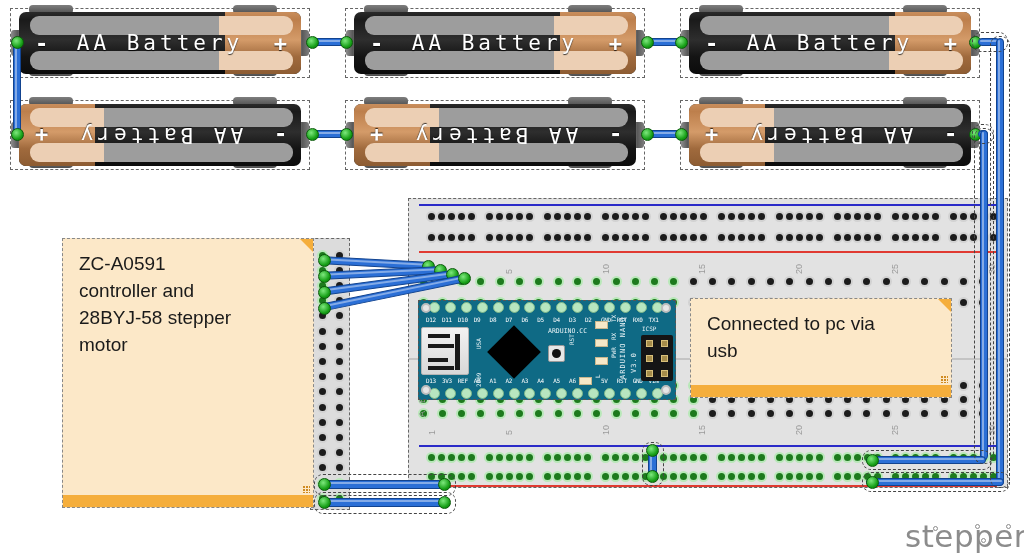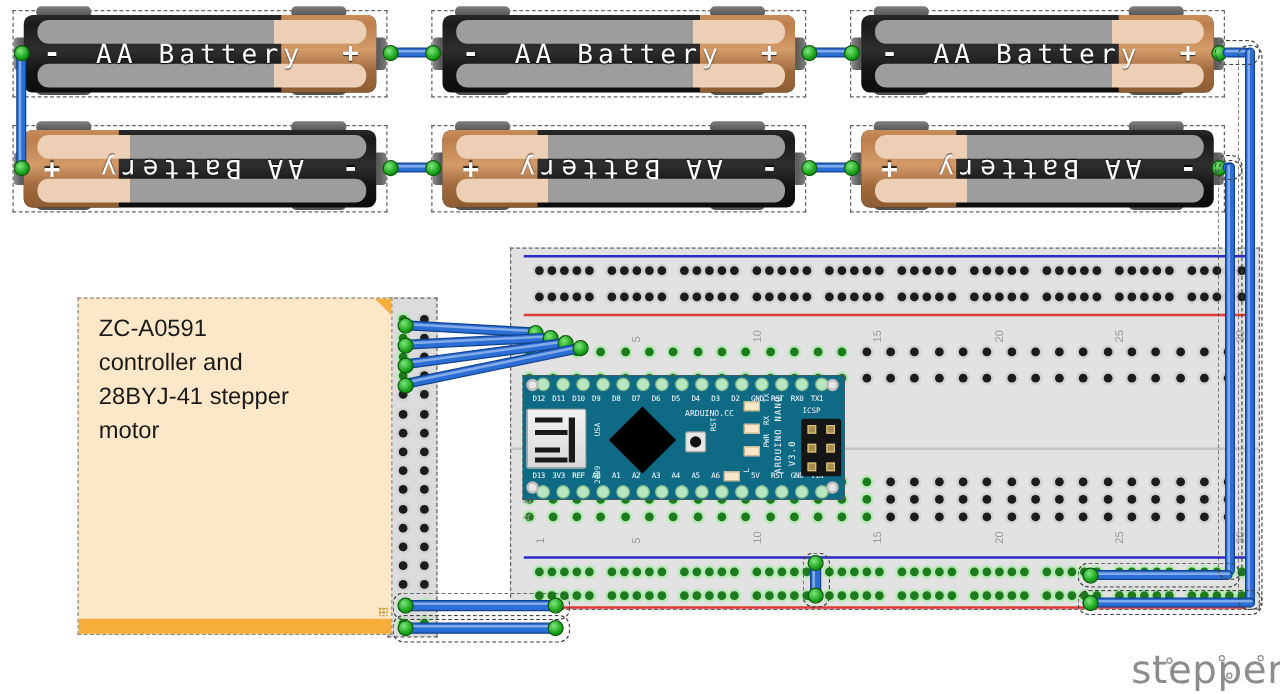--- a/index.html
+++ b/index.html
@@ -964,25 +964,32 @@
       <div class="wire-hl" style="left: 314px; top: 492px; width: 142px; height: 22px;"></div>
       <div class="wire v" style="left: 648px; top: 448px; width: 9px; height: 32px;"></div>
       <div class="conn" style="left: 645.5px; top: 443.5px;"></div>
       <div class="conn" style="left: 645.5px; top: 469.5px;"></div>
       <div class="wire-hl" style="left: 642px; top: 442px; width: 22px; height: 44px;"></div>
     </div>
 
   <div class="note" id="note-stepper" style="left: 62px; top: 238px; width: 252px; height: 270px;">
     <div class="note-text">ZC-A0591
 controller and
-28BYJ-41 stepper
+28BYJ-58 stepper
 motor</div>
     <div class="note-fold"></div>
     <div class="note-bar"></div>
     <div class="note-grip"></div>
   </div>
 
+  <div class="note" id="note-usb" style="left: 690px; top: 298px; width: 262px; height: 100px;">
+    <div class="note-text">Connected to pc via
+usb</div>
+    <div class="note-fold"></div>
+    <div class="note-bar"></div>
+    <div class="note-grip"></div>
+  </div>
 
   <div id="fritzing-logo" style="left: 905px; top: 518px;">
     <span>stepper</span>
   <div class="logo-dot" style="left: 28px; top: 8px;"></div><div class="logo-dot" style="left: 70px; top: 6px;"></div><div class="logo-dot" style="left: 76px; top: 20px;"></div><div class="logo-dot" style="left: 101px; top: 6px;"></div></div>
 
 </div>
 
 </body></html>

